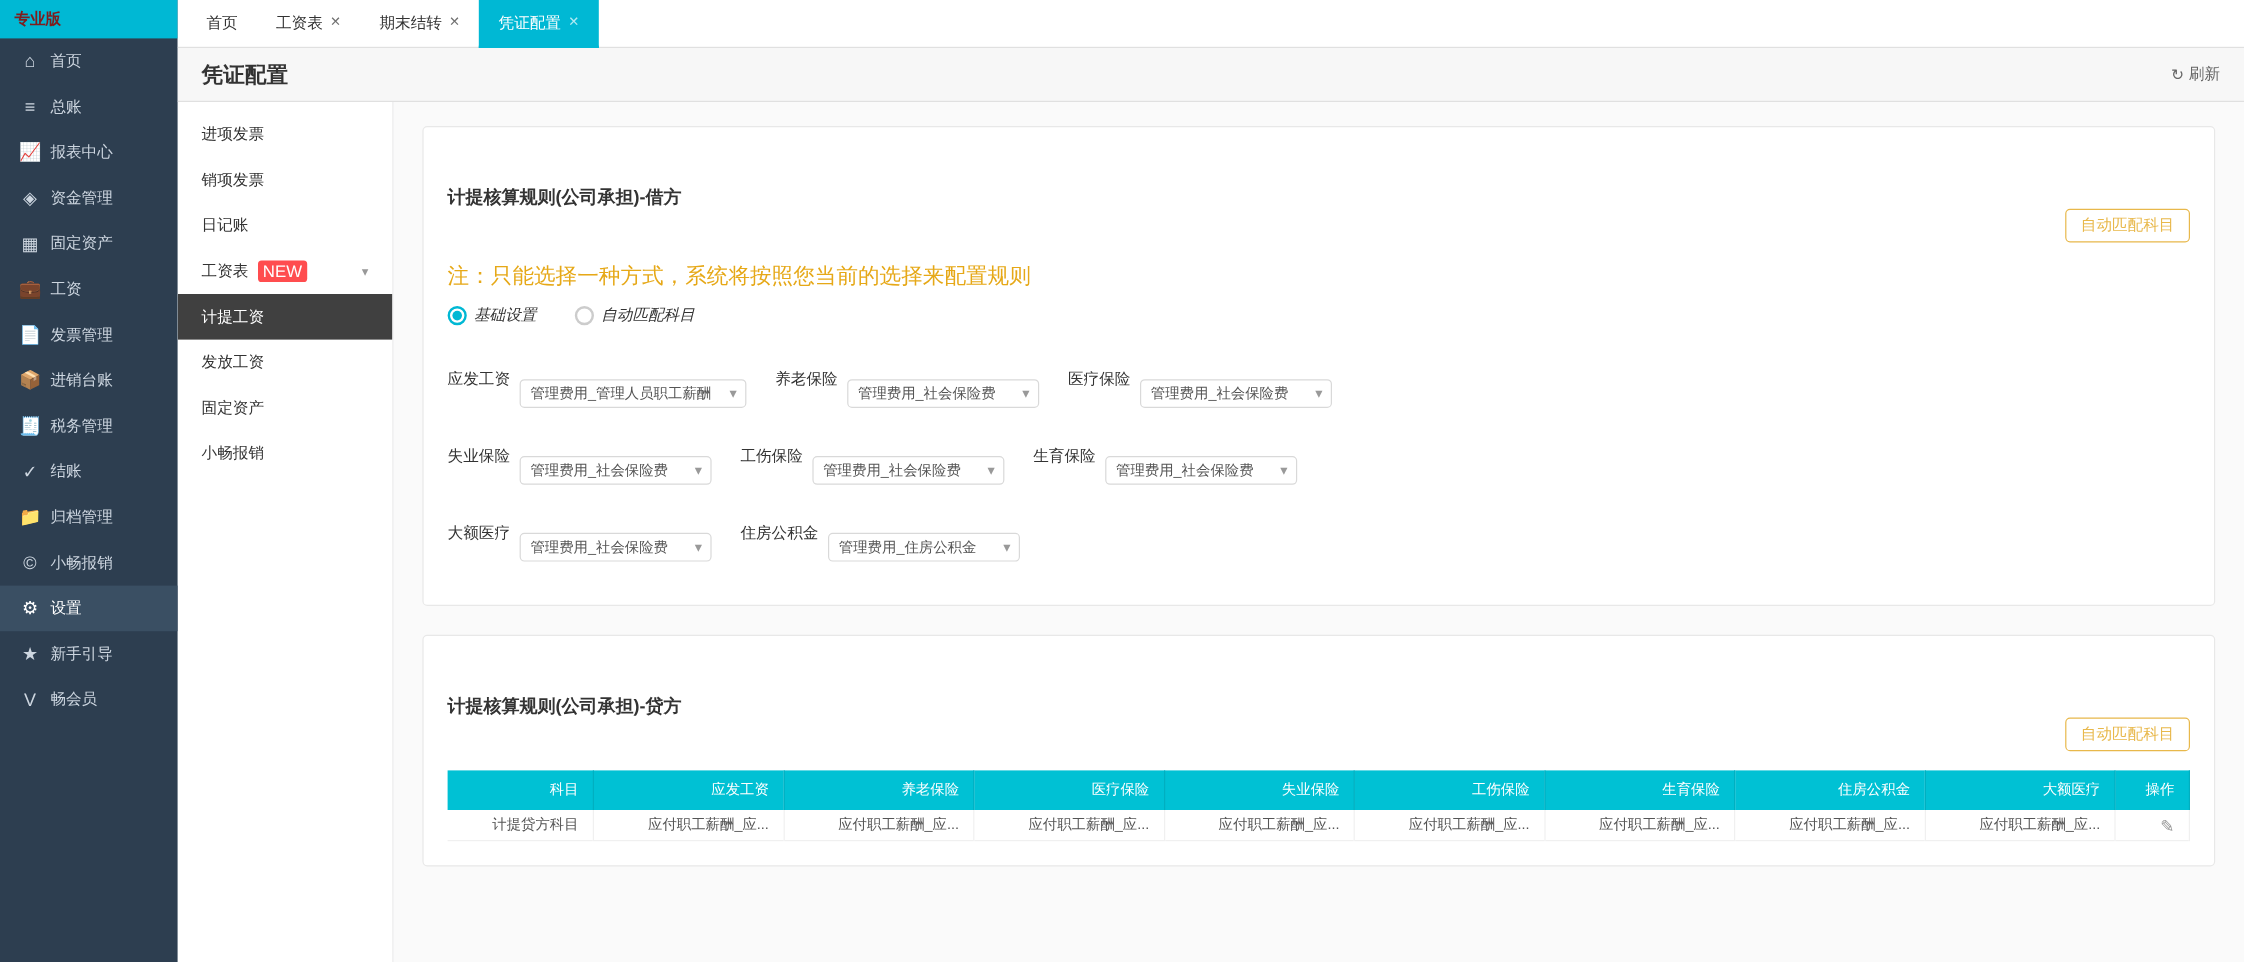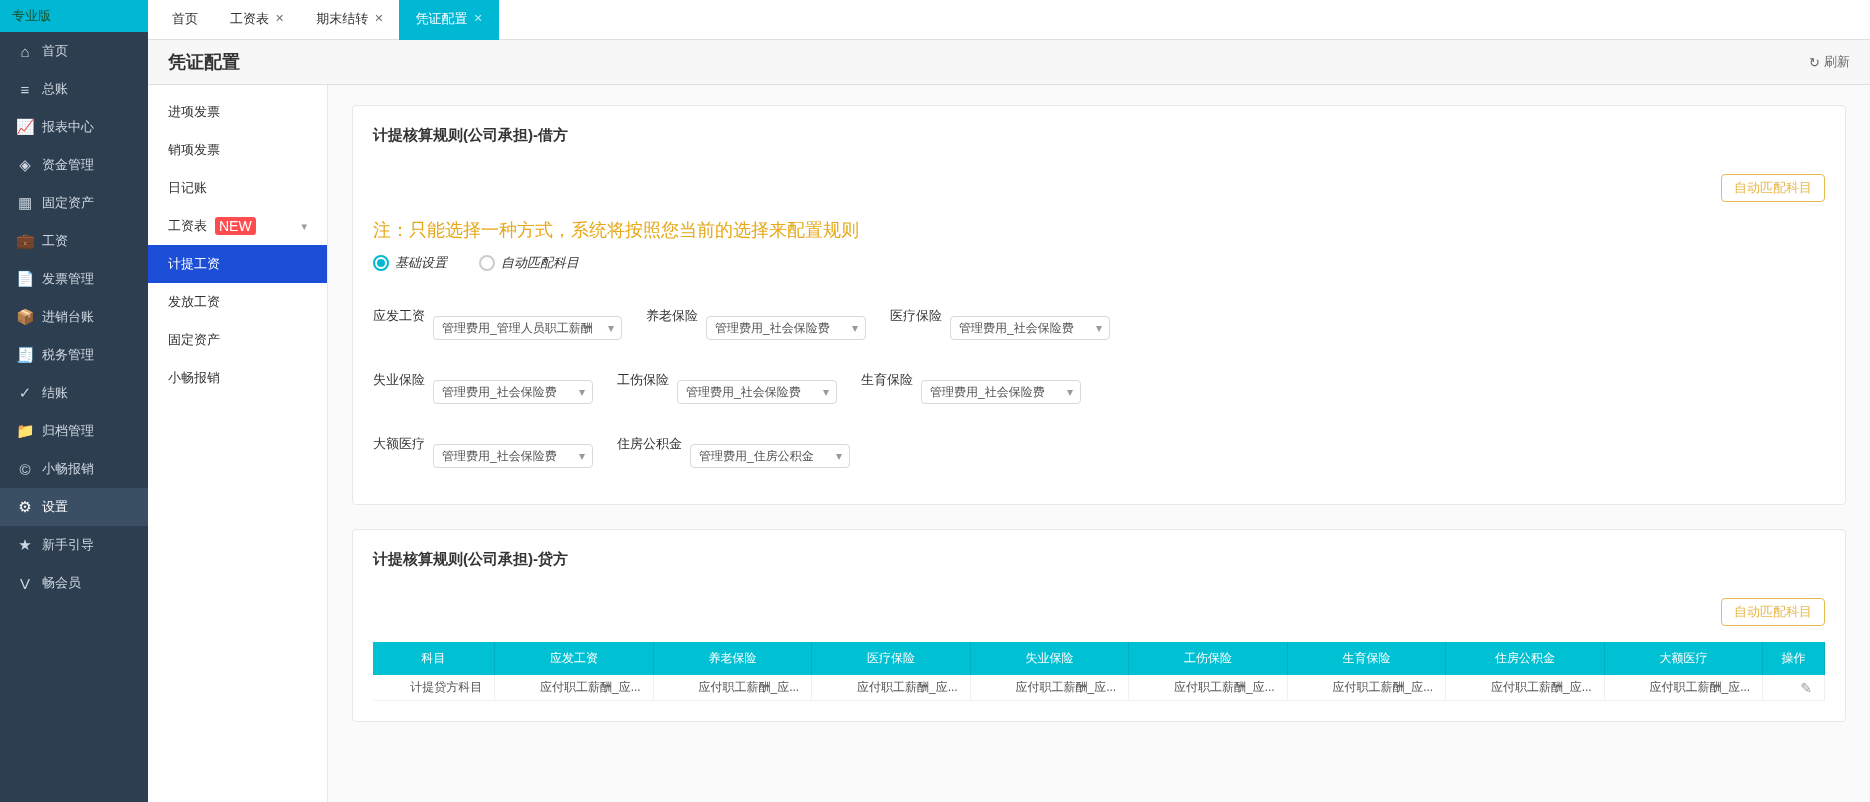--- a/index.html
+++ b/index.html
@@ -11,23 +11,23 @@
       background: #2d3e50;
       color: #cdd6e0;
       display: flex;
       flex-direction: column;
       flex-shrink: 0;
       height: 100%;
     }
     .sidebar-header {
       background: #00b8d4;
       padding: 8px 12px;
-      color: #14532d;
-      font-size: 13px;
-      font-weight: normal;
+      color: #7f1d1d;
+      font-size: 13px;
+      font-weight: bold;
       height: 32px;
       display: flex;
       align-items: center;
     }
     .sidebar-item {
       display: flex;
       align-items: center;
       padding: 10px 16px;
       cursor: pointer;
       color: #cdd6e0;
@@ -120,21 +120,21 @@
     .left-nav-item {
       padding: 10px 20px;
       cursor: pointer;
       color: #333;
       font-size: 13px;
       display: flex;
       align-items: center;
       justify-content: space-between;
     }
     .left-nav-item.active {
-      background: #1d4ed8;
+      background: #404040;
       color: white;
     }
     .left-nav-item .new-badge {
       background: #ff4d4f;
       color: white;
       font-size: 14px;
       padding: 1px 4px;
       border-radius: 3px;
       margin-left: 4px;
     }
@@ -150,21 +150,21 @@
     
     .section {
       background: #fff;
       border: 1px solid #e8e8e8;
       border-radius: 4px;
       margin-bottom: 24px;
       padding: 20px;
     }
     .section-header {
       display: flex;
-      align-items: flex-start;
+      align-items: center;
       justify-content: space-between;
       margin-bottom: 16px;
     }
     .section-title {
       font-size: 15px;
       font-weight: bold;
       color: #333;
     }
     .auto-match-btn {
       border: 1px solid #e8b84b;
@@ -273,21 +273,21 @@
       width: 100%;
       border-collapse: collapse;
       font-size: 12px;
     }
     .data-table thead tr {
       background: #00c1d4;
       color: white;
     }
     .data-table thead th {
       padding: 8px 12px;
-      text-align: center;
+      text-align: right;
       font-weight: normal;
       border-right: 1px solid #00afc0;
     }
     .data-table tbody tr {
       border-bottom: 1px solid #f0f0f0;
     }
     .data-table tbody td {
       padding: 4px 12px;
       text-align: right;
       color: #555;

